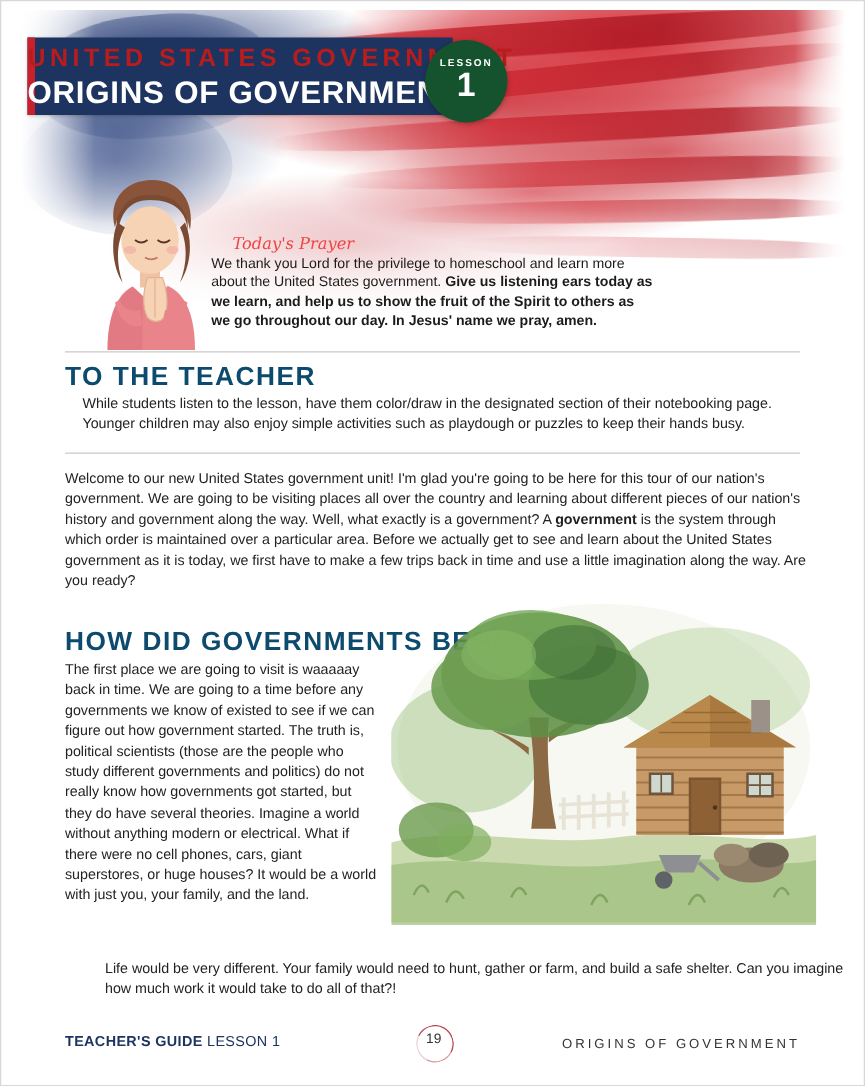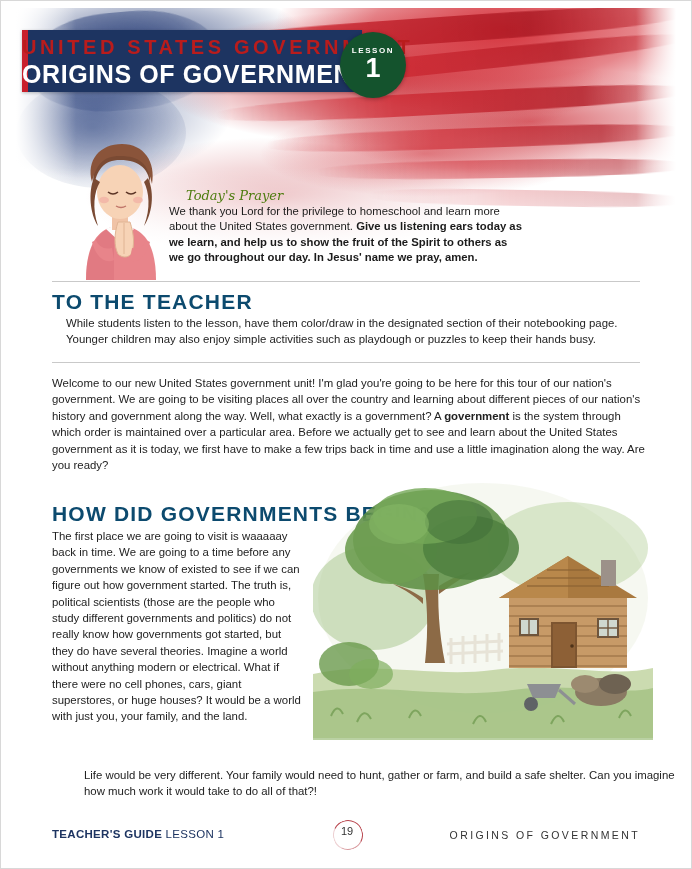--- a/index.html
+++ b/index.html
@@ -138,21 +138,21 @@
   }
 
   
   .prayer-title {
     position: absolute;
     left: 186px;
     top: 188px;
     font-family: "DejaVu Serif", serif;
     font-style: italic;
     font-size: 13px;
-    color: #4d7c0f;
+    color: #ef4444;
   }
   .prayer-body {
     position: absolute;
     left: 169px;
     top: 204px;
     width: 355px;
     font-family: "Liberation Sans", sans-serif;
     font-size: 11.3px;
     line-height: 15.4px;
     color: #1b1b1b;

